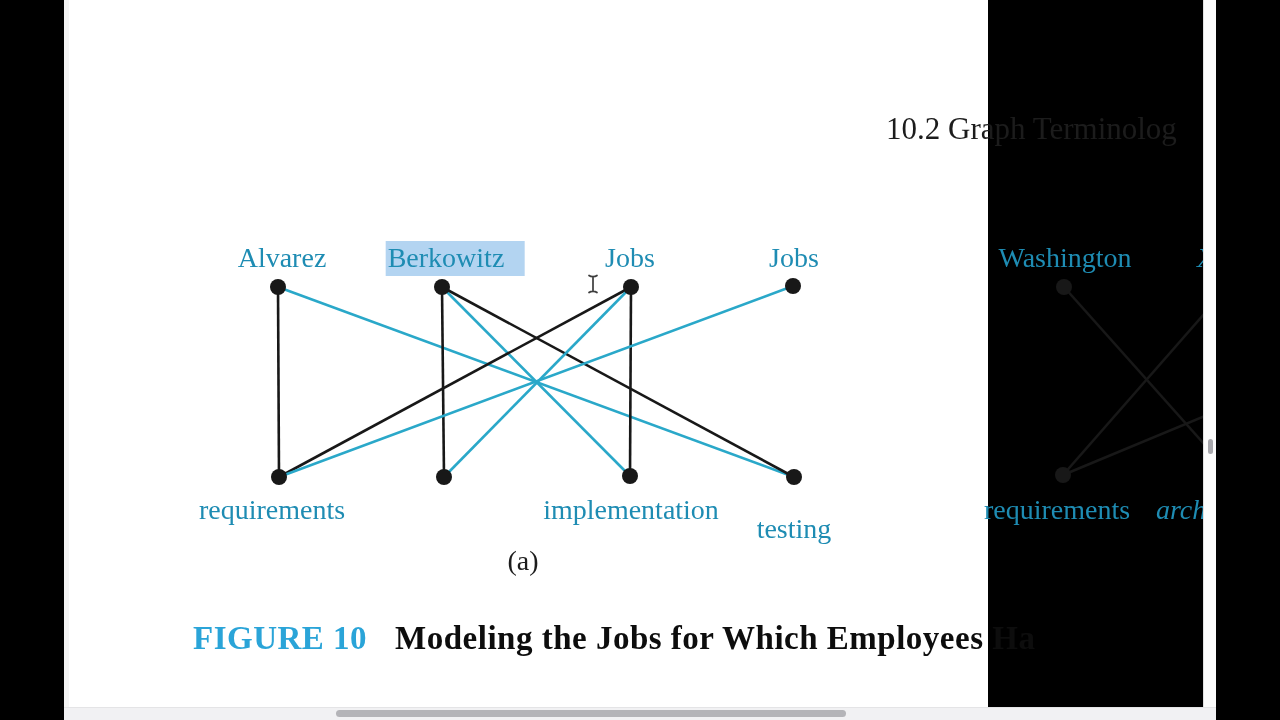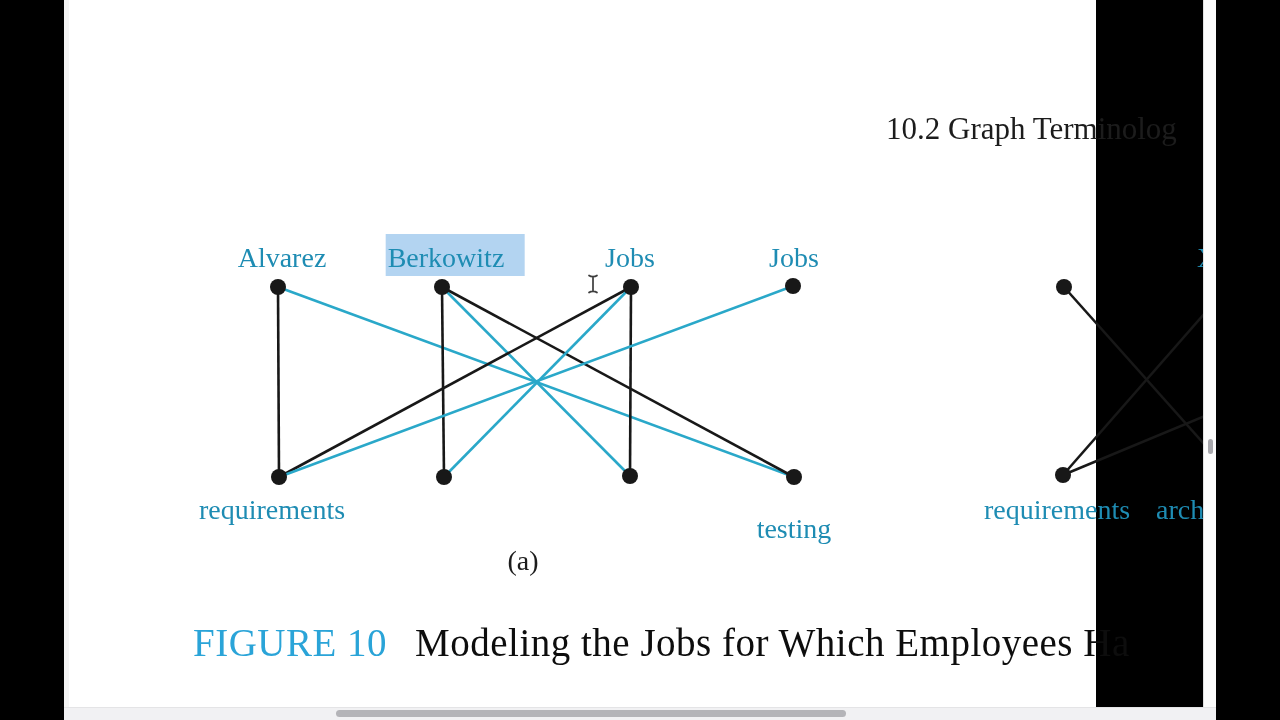--- a/index.html
+++ b/index.html
@@ -5,21 +5,21 @@
   html,body { margin:0; padding:0; }
   body {
     width:1280px; height:720px; position:relative; overflow:hidden;
     background:#000; font-family:"Liberation Serif", serif;
   }
   .letterbox { position:absolute; top:0; height:720px; background:#000; }
   #letterbox-left  { left:0; width:64px; }
   #letterbox-right { left:1216px; width:64px; }
 
   #page {
-    position:absolute; left:64px; top:0; width:1032px; height:720px;
+    position:absolute; left:64px; top:0; width:924px; height:720px;
     background:#fff;
   }
   #page-left-gutter {
     position:absolute; left:0; top:0; width:5px; height:707px; background:#f4f4f4;
   }
   #content {
     position:absolute; left:0; top:0; width:1140px; height:707px; overflow:hidden;
   }
 
   
@@ -27,42 +27,42 @@
     position:absolute; left:822px; top:111px;
     font-size:31px; color:#1c1c1c; white-space:nowrap;
   }
 
   
   .lbl {
     position:absolute; white-space:nowrap; line-height:1.05;
     font-size:28px; color:var(--label-teal);
     transform:translateX(-50%);
   }
-  .lbl-left { transform:none; }
+  .lbl-left { transform:none;font-style:italic; }
   #lbl-alvarez        { left:218px;  top:243px;text-align:right; }
   #lbl-berkowitz      { left:391px;  top:243px; }
-  #lbl-berkowitz span { background:var(--selection-blue); padding:8px 20px 3px 2px; }
+  #lbl-berkowitz span { background:var(--selection-blue); padding:1px 20px 3px 2px; }
   #lbl-chen           { left:566px;  top:243px; }
   #lbl-davis          { left:730px;  top:243px; }
   #lbl-washington     { left:1001px; top:243px; }
   #lbl-xuan           { left:1133px; top:243px; }
   #lbl-requirements   { left:208px;  top:495px; }
   #lbl-architecture   { left:379px;  top:495px; }
   #lbl-implementation { left:567px;  top:495px; }
   #lbl-testing        { left:730px;  top:514px; }
   #lbl-requirements-b { left:993px;  top:495px; }
   #lbl-arch-b         { left:1092px; top:495px; }
   #lbl-sub-a          { left:459px;  top:546px; color:#1c1c1c; }
 
   #diagram { position:absolute; left:0; top:0; }
 
   
   #figure-caption-row {
     position:absolute; left:129px; top:620px; white-space:nowrap;
-    font-weight:normal; font-size:39px; letter-spacing:0.5px; color:#0d0d0d;
+    font-weight:bold; font-size:33px; letter-spacing:0.5px; color:#0d0d0d;
   }
   #figure-label { color:var(--figure-blue); }
   #figure-caption-text { margin-left:28px; }
 
   
   #text-cursor { position:absolute; left:522px; top:273px; }
 
   
   #v-scroll-gutter {
     position:absolute; left:1139px; top:0; width:13px; height:707px;
@@ -118,23 +118,25 @@
         <circle cx="1000" cy="287" r="8" fill="#181818"></circle>
         <circle cx="999" cy="475" r="8" fill="#181818"></circle>
       </svg>
 
     <div class="lbl" id="lbl-alvarez">Alvarez</div>
     <div class="lbl" id="lbl-berkowitz">
       <span>Berkowitz</span>
     </div>
     <div class="lbl" id="lbl-chen">Jobs</div>
     <div class="lbl" id="lbl-davis">Jobs</div>
+    <div class="lbl" id="lbl-washington">Washington</div>
     <div class="lbl lbl-left" id="lbl-xuan">X</div>
 
     <div class="lbl" id="lbl-requirements">requirements</div>
+    <div class="lbl" id="lbl-implementation">implementation</div>
     <div class="lbl" id="lbl-testing">testing</div>
     <div class="lbl" id="lbl-requirements-b">requirements</div>
     <div class="lbl lbl-left" id="lbl-arch-b">arch</div>
 
     <div class="lbl" id="lbl-sub-a">(a)</div>
 
     <div id="figure-caption-row">
       <span id="figure-label">FIGURE 10</span><span id="figure-caption-text">Modeling the Jobs for Which Employees Ha</span>
     </div>
 

